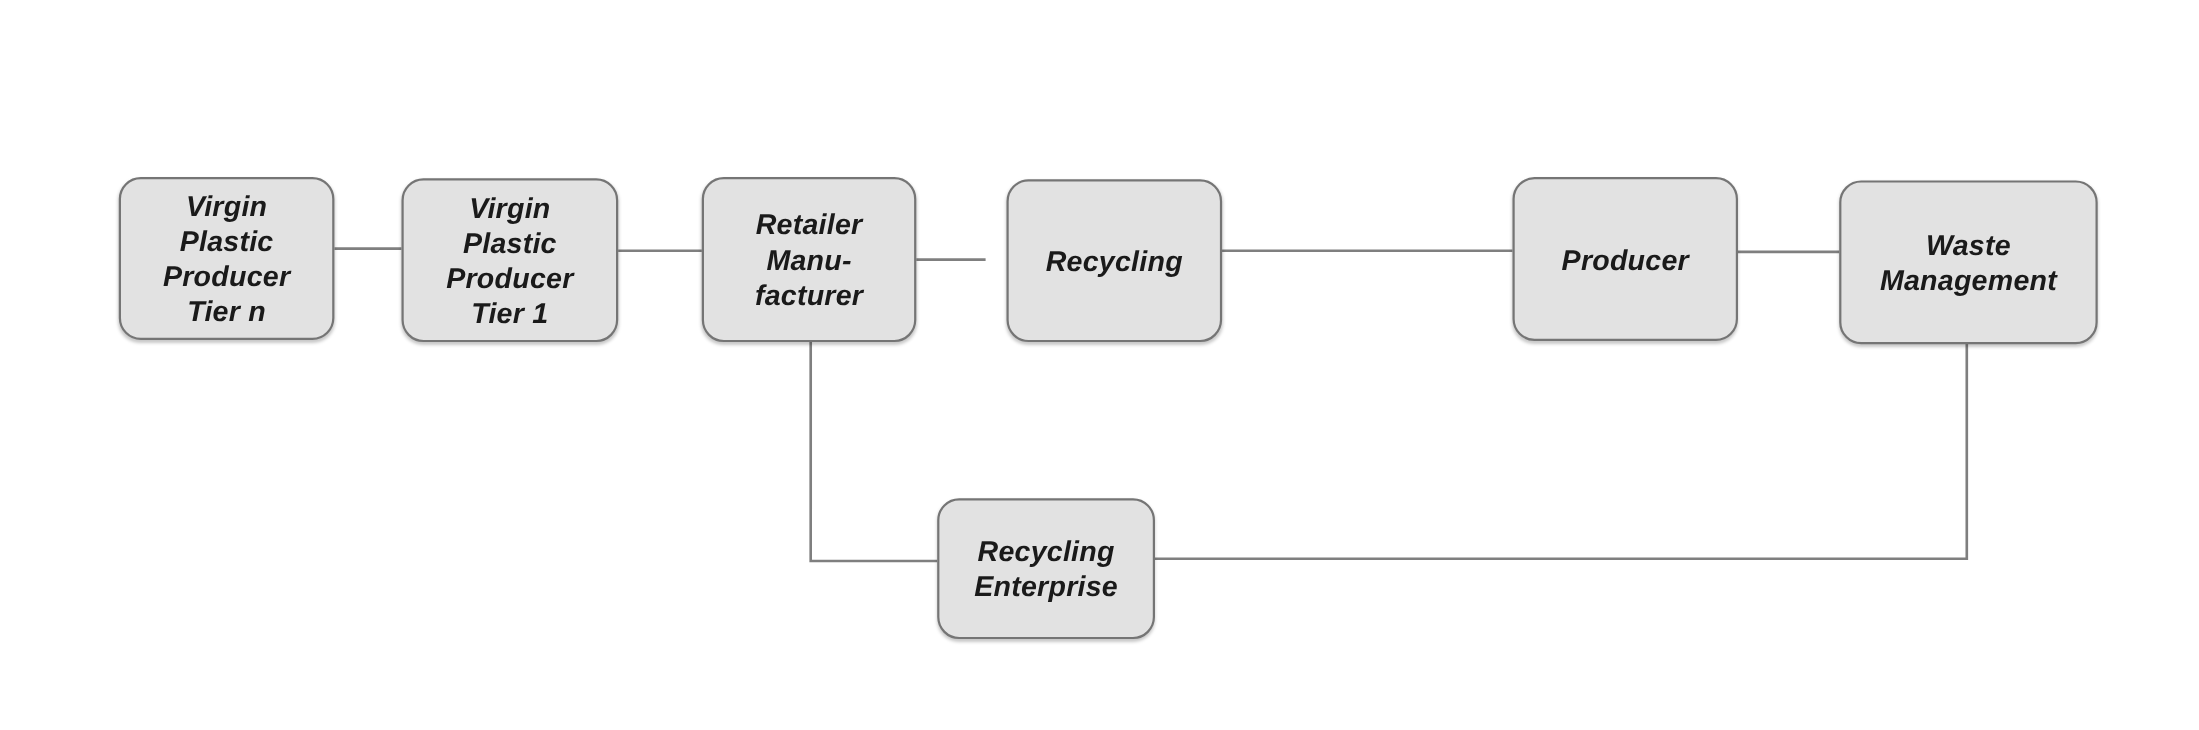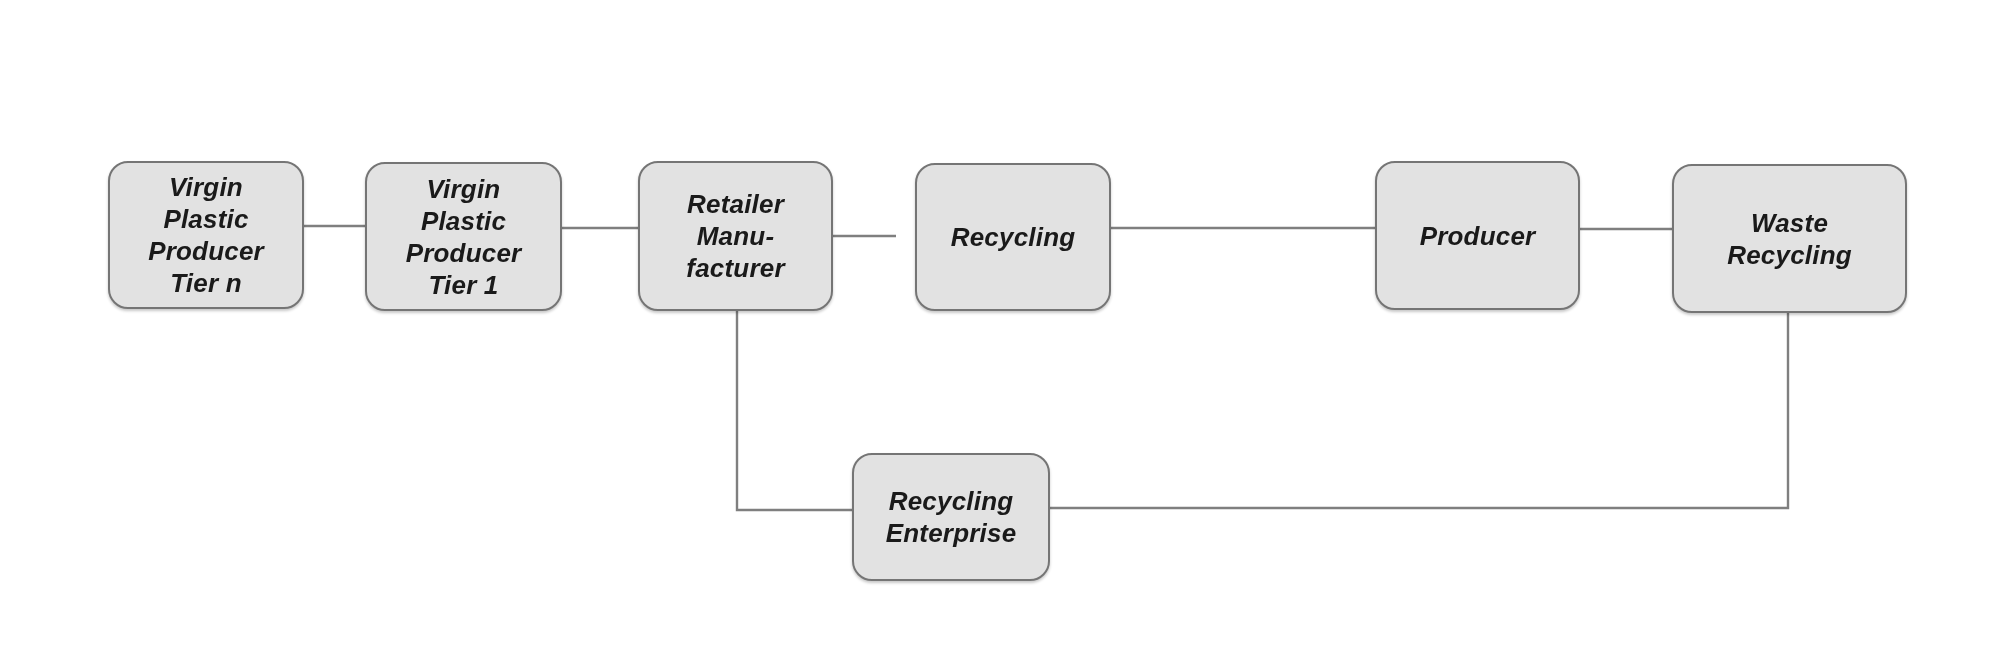--- a/index.html
+++ b/index.html
@@ -80,20 +80,20 @@
 facturer</span>
       </div>
       <div class="node" style="left: 915px; top: 155px; width: 196px; height: 148px; background: rgb(226, 226, 226); border: 2px solid rgb(117, 117, 117); color: rgb(26, 26, 26);">
         <span class="node-label">Recycling</span>
       </div>
       <div class="node" style="left: 1375px; top: 153px; width: 205px; height: 149px; background: rgb(226, 226, 226); border: 2px solid rgb(117, 117, 117); color: rgb(26, 26, 26);">
         <span class="node-label">Producer</span>
       </div>
       <div class="node" style="left: 1672px; top: 156px; width: 235px; height: 149px; background: rgb(226, 226, 226); border: 2px solid rgb(117, 117, 117); color: rgb(26, 26, 26);">
         <span class="node-label">Waste
-Recycling</span>
+Management</span>
       </div>
       <div class="node" style="left: 852px; top: 445px; width: 198px; height: 128px; background: rgb(226, 226, 226); border: 2px solid rgb(117, 117, 117); color: rgb(26, 26, 26);">
         <span class="node-label">Recycling
 Enterprise</span>
       </div>
     </div>
 </div>
 
 </body></html>

